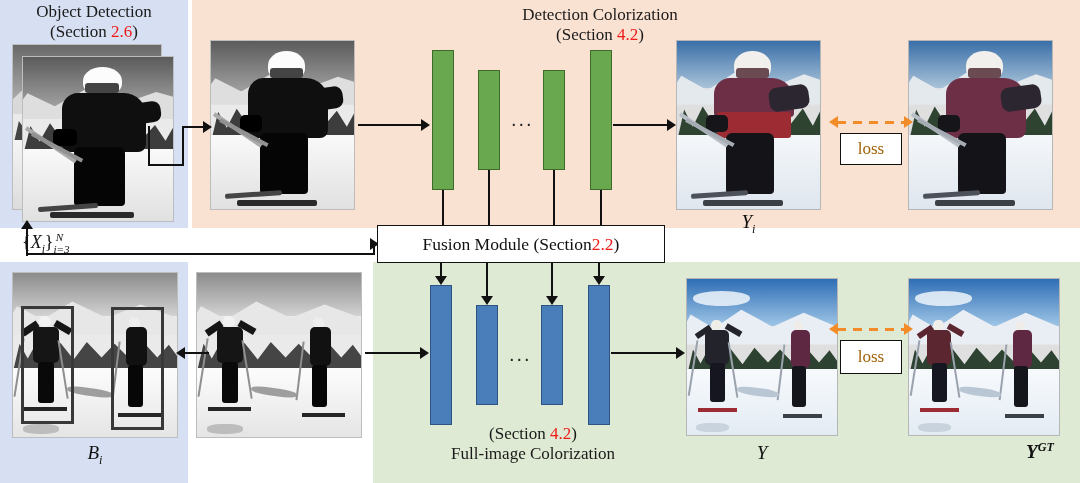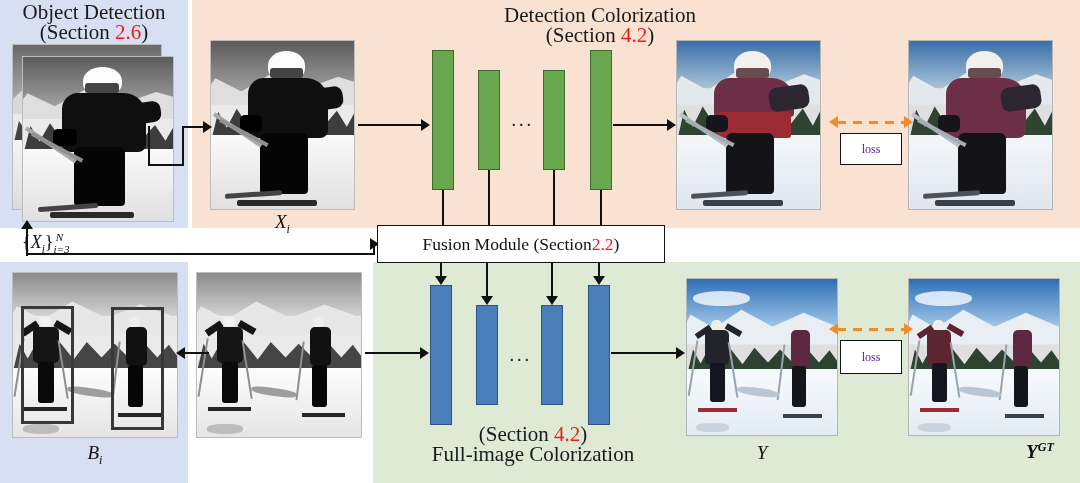--- a/index.html
+++ b/index.html
@@ -19,21 +19,21 @@
   .panel { position: absolute; }
   #panel-detect   { left:0;   top:0;   width:188px; height:228px; background:#d7e0f2; }
   #panel-bbox     { left:0;   top:262px; width:188px; height:221px; background:#d7e0f2; }
   #panel-instance { left:192px; top:0;   width:888px; height:228px; background:#fae2d3; }
   #panel-full     { left:620px; top:262px; width:460px; height:221px; background:#dfead4; }
   #panel-full-left{ left:373px; top:262px; width:247px; height:221px; background:#dfead4; }
 
   
   .sec-title {
     position:absolute; text-align:center; color:#1a1a1a;
-    font-size:21px; line-height:20px; white-space:nowrap;
+    font-size:17px; line-height:20px; white-space:nowrap;
   }
   .red { color:#ee1b17; }
 
   #title-detect   { left:0;   top:2px;  width:188px; }
   #title-instance { left:330px; top:5px;  width:540px; }
   #title-full     { left:373px; top:424px; width:320px; }
 
   
   .img {
     position:absolute; background:#dfdfdf; overflow:hidden;
@@ -65,21 +65,21 @@
     position:absolute; left:377px; top:225px; width:288px; height:38px;
     background:#ffffff; border:1.5px solid #111;
     display:flex; align-items:center; justify-content:center;
     font-size:17.5px; color:#111; white-space:nowrap; z-index:30;
   }
 
   
   .lossbox {
     position:absolute; background:#fff; border:1.5px solid #111;
     display:flex; align-items:center; justify-content:center;
-    font-size:12px; color:#4c1d95; z-index:25;
+    font-size:17px; color:#a16207; z-index:25;
   }
   #loss-top { left:840px; top:133px; width:62px; height:32px; }
   #loss-bot { left:840px; top:340px; width:62px; height:34px; }
 
   
   .ln { position:absolute; background:#111; }
   .hl { height:2.4px; }
   .vl { width:2.4px; }
   .arrow-r, .arrow-l, .arrow-d, .arrow-u {
     position:absolute; width:0; height:0;
@@ -238,42 +238,42 @@
       <div style="position:absolute;left:26%;top:22%;width:56%;height:36%;background:#1b1b1b;border-radius:16px 22px 8px 8px;"></div>
       <div style="position:absolute;left:64%;top:28%;width:28%;height:13%;background:#1b1b1b;border-radius:8px;transform:rotate(-8deg);"></div>
       <div style="position:absolute;left:20%;top:44%;width:16%;height:10%;background:#0e0e0e;border-radius:5px;"></div>
       <div style="position:absolute;left:34%;top:55%;width:34%;height:36%;background:#121212;border-radius:6px 6px 4px 4px;"></div>
       <div style="position:absolute;left:2%;top:42%;width:40%;height:2.4%;background:#a5a5a5;transform:rotate(34deg);transform-origin:left center;"></div>
       <div style="position:absolute;left:6%;top:46%;width:38%;height:2.4%;background:#8f8f8f;transform:rotate(28deg);transform-origin:left center;"></div>
       <div style="position:absolute;left:18%;bottom:2%;width:56%;height:3.6%;background:#333;border-radius:2px;"></div>
       <div style="position:absolute;left:10%;bottom:7%;width:40%;height:3%;background:#4a4a4a;border-radius:2px;transform:rotate(-4deg);"></div>
     </div>
   </div>
-  <div class="mlabel" style="left:210px; top:211px; width:145px;">
-    <span>X</span><sub>i</sub>
-  </div>
 
   <div class="img" style="left:676px; top:40px; width:145px; height:170px;">
     <div class="scene">
       <div style="position:absolute;left:0;top:0;right:0;height:28%;background:linear-gradient(#3a6fa8,#a9c3d8);"></div>
       <div style="position:absolute;left:-10%;top:14%;width:130%;height:24%;background:#e4e9ee;clip-path:polygon(0 100%,10% 28%,24% 64%,40% 16%,58% 58%,76% 24%,100% 62%,100% 100%);"></div>
       <div style="position:absolute;left:0;top:30%;right:0;height:30%;background:#2e4430;clip-path:polygon(0 100%,5% 36%,11% 70%,18% 30%,26% 66%,34% 34%,42% 72%,50% 32%,60% 68%,68% 36%,78% 70%,88% 34%,95% 68%,100% 40%,100% 100%);"></div>
       <div style="position:absolute;left:0;bottom:0;right:0;height:44%;background:linear-gradient(#f4f7fa,#dfe6ee);"></div>
       <div style="position:absolute;left:40%;top:6%;width:26%;height:17%;background:#f2f0ec;border-radius:50% 50% 40% 40%;"></div>
       <div style="position:absolute;left:41%;top:16%;width:23%;height:6%;background:#6a4b52;border-radius:3px;"></div>
       <div style="position:absolute;left:26%;top:22%;width:56%;height:23%;background:#6d2f46;border-radius:16px 22px 4px 4px;"></div>
       <div style="position:absolute;left:28%;top:42%;width:52%;height:16%;background:#9c2b33;border-radius:3px;"></div>
       <div style="position:absolute;left:64%;top:27%;width:28%;height:14%;background:#2b2630;border-radius:8px;transform:rotate(-8deg);"></div>
       <div style="position:absolute;left:20%;top:44%;width:16%;height:10%;background:#15151a;border-radius:5px;"></div>
       <div style="position:absolute;left:34%;top:55%;width:34%;height:36%;background:#131318;border-radius:6px 6px 4px 4px;"></div>
       <div style="position:absolute;left:2%;top:42%;width:40%;height:2.4%;background:#b9bfc6;transform:rotate(34deg);transform-origin:left center;"></div>
       <div style="position:absolute;left:6%;top:46%;width:38%;height:2.4%;background:#a5acb4;transform:rotate(28deg);transform-origin:left center;"></div>
       <div style="position:absolute;left:18%;bottom:2%;width:56%;height:3.6%;background:#3b3f46;border-radius:2px;"></div>
       <div style="position:absolute;left:10%;bottom:7%;width:40%;height:3%;background:#4d525a;border-radius:2px;transform:rotate(-4deg);"></div>
     </div>
+  </div>
+  <div class="mlabel" style="left:676px; top:211px; width:145px;">
+    <span>Y</span><sub>i</sub>
   </div>
 
   <div class="img" style="left:908px; top:40px; width:145px; height:170px;">
     <div class="scene">
       <div style="position:absolute;left:0;top:0;right:0;height:28%;background:linear-gradient(#3a6fa8,#a9c3d8);"></div>
       <div style="position:absolute;left:-10%;top:14%;width:130%;height:24%;background:#e4e9ee;clip-path:polygon(0 100%,10% 28%,24% 64%,40% 16%,58% 58%,76% 24%,100% 62%,100% 100%);"></div>
       <div style="position:absolute;left:0;top:30%;right:0;height:30%;background:#2e4430;clip-path:polygon(0 100%,5% 36%,11% 70%,18% 30%,26% 66%,34% 34%,42% 72%,50% 32%,60% 68%,68% 36%,78% 70%,88% 34%,95% 68%,100% 40%,100% 100%);"></div>
       <div style="position:absolute;left:0;bottom:0;right:0;height:44%;background:linear-gradient(#f4f7fa,#dfe6ee);"></div>
       <div style="position:absolute;left:40%;top:6%;width:26%;height:17%;background:#f2f0ec;border-radius:50% 50% 40% 40%;"></div>
       <div style="position:absolute;left:41%;top:16%;width:23%;height:6%;background:#6a4b52;border-radius:3px;"></div>

